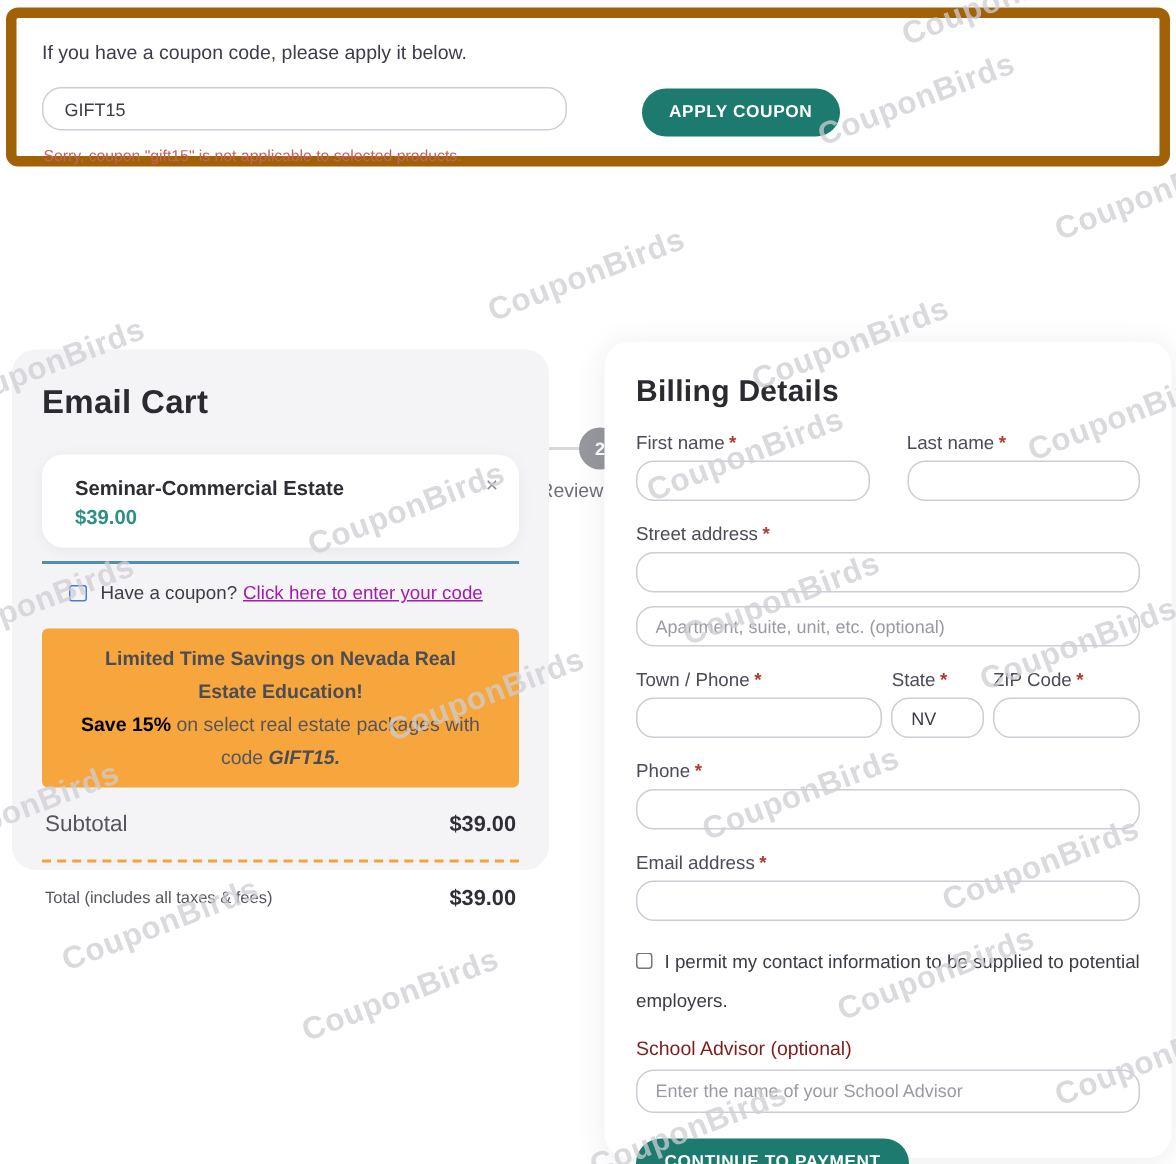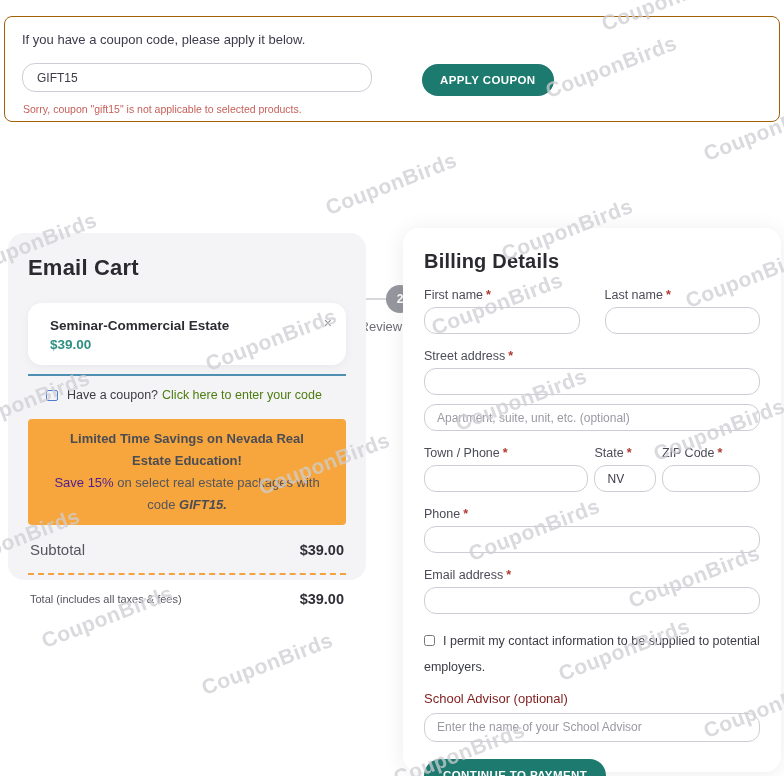--- a/index.html
+++ b/index.html
@@ -12,22 +12,22 @@
   
   .wm {
     position:absolute; z-index:40; pointer-events:none;
     font-size:21px; font-weight:bold; color:rgba(205,205,211,0.75);
     transform:rotate(-21deg); white-space:nowrap; letter-spacing:0.5px;
     user-select:none;
   }
 
   
   .coupon-box {
-    position:absolute; left:4px; top:16px; width:776px; height:106px;
-    background:#fff; border:1px solid #a16207; border-radius:8px; z-index:2;
+    position:absolute; left:4px; top:5px; width:776px; height:106px;
+    background:#fff; border:7px solid #a16207; border-radius:8px; z-index:2;
   }
   .coupon-prompt { position:absolute; left:17px; top:15px; font-size:13px; color:#3c3c4c; }
   .coupon-input {
     position:absolute; left:17px; top:46px; width:350px; height:29px;
     border:1px solid #cdcdd6; border-radius:13px; padding:0 14px;
     font-size:12px; color:#3c3c46; font-family:"Liberation Sans", sans-serif;
     outline:none; background:#fff;
   }
   .apply-btn {
     position:absolute; left:417px; top:47px; height:32px; padding:0 18px;
@@ -65,27 +65,27 @@
   .cart-item-remove {
     position:absolute; right:14px; top:12px; font-size:14px; color:#8a8a92; cursor:pointer;
   }
   .cart-blue-divider { margin-top:9px; height:2px; background:#4f8fb2; }
   .cart-coupon-row { display:flex; align-items:center; margin-top:12px; padding-left:18px; font-size:12.5px; }
   .ticket-icon {
     width:12px; height:11px; border:1.6px solid #4a7bd0; border-radius:2px;
     display:inline-block; margin-right:9px; flex:0 0 auto;
   }
   .cart-coupon-text { color:#3c3c46;text-align:center; }
-  .cart-coupon-link { color:#4d7c0f; margin-left:4px; cursor:pointer; }
+  .cart-coupon-link { color:#a21caf; text-decoration:underline; margin-left:4px; cursor:pointer; }
   .promo-banner {
     margin-top:17px; background:#f6a63c; border-radius:4px; padding:9px 24px;
     text-align:center; font-size:13px; color:#55555e; line-height:1.7;
   }
   .promo-line1 { font-weight:bold; color:#4c4c55; }
-  .promo-bold { font-weight:normal; color:#4c1d95; }
+  .promo-bold { font-weight:bold; color:#000000; }
   .promo-code { font-weight:bold; font-style:italic; color:#4c4c55; }
   .totals-row { display:flex; justify-content:space-between; align-items:center; margin-top:16px; padding:0 2px; }
   .totals-label { font-size:11px; color:#55555e; }
   .totals-value { font-size:14.5px; font-weight:bold; color:#2e2e36; }
   .dashed-divider { margin-top:15px; border-top:2px dashed #f2a23e; }
 
   
   .billing-panel {
     position:absolute; left:403px; top:228px; width:378px; height:544px;
     background:#fff; border-radius:16px; z-index:2;

